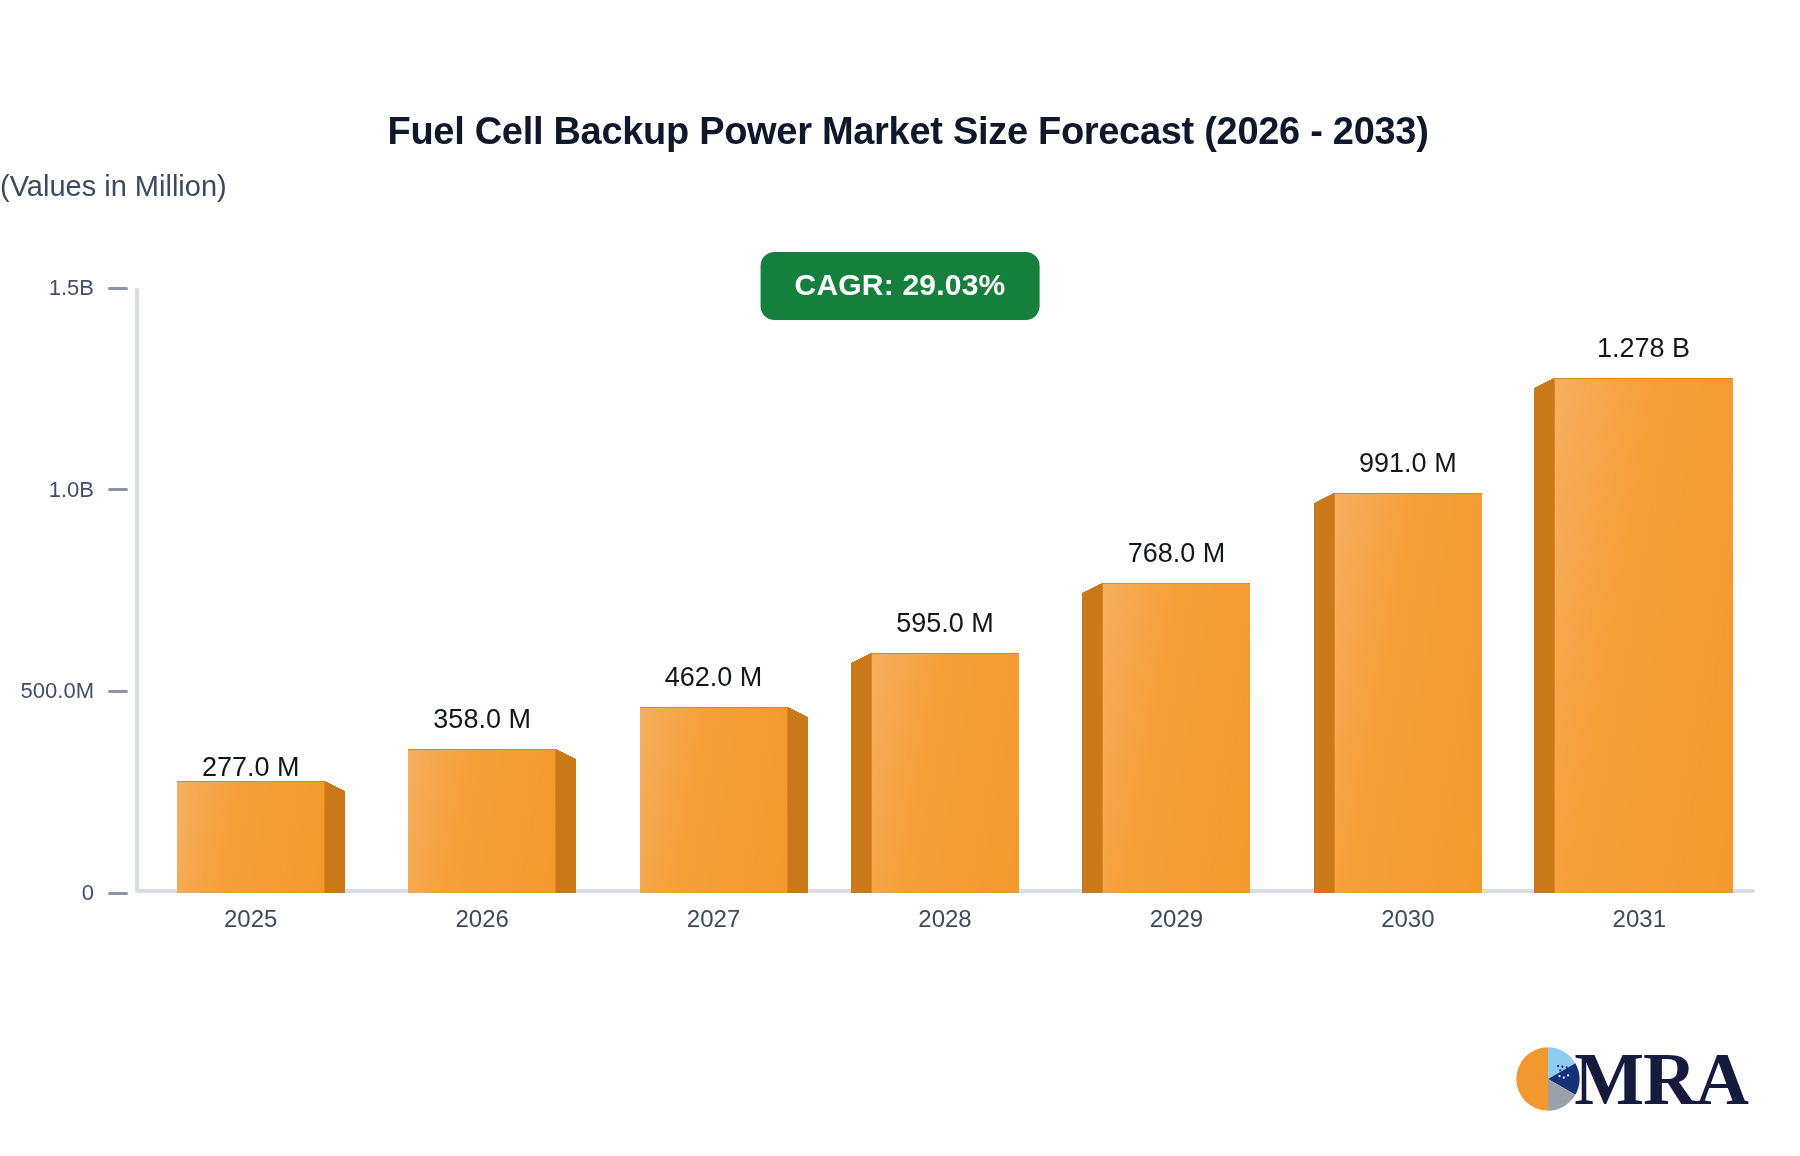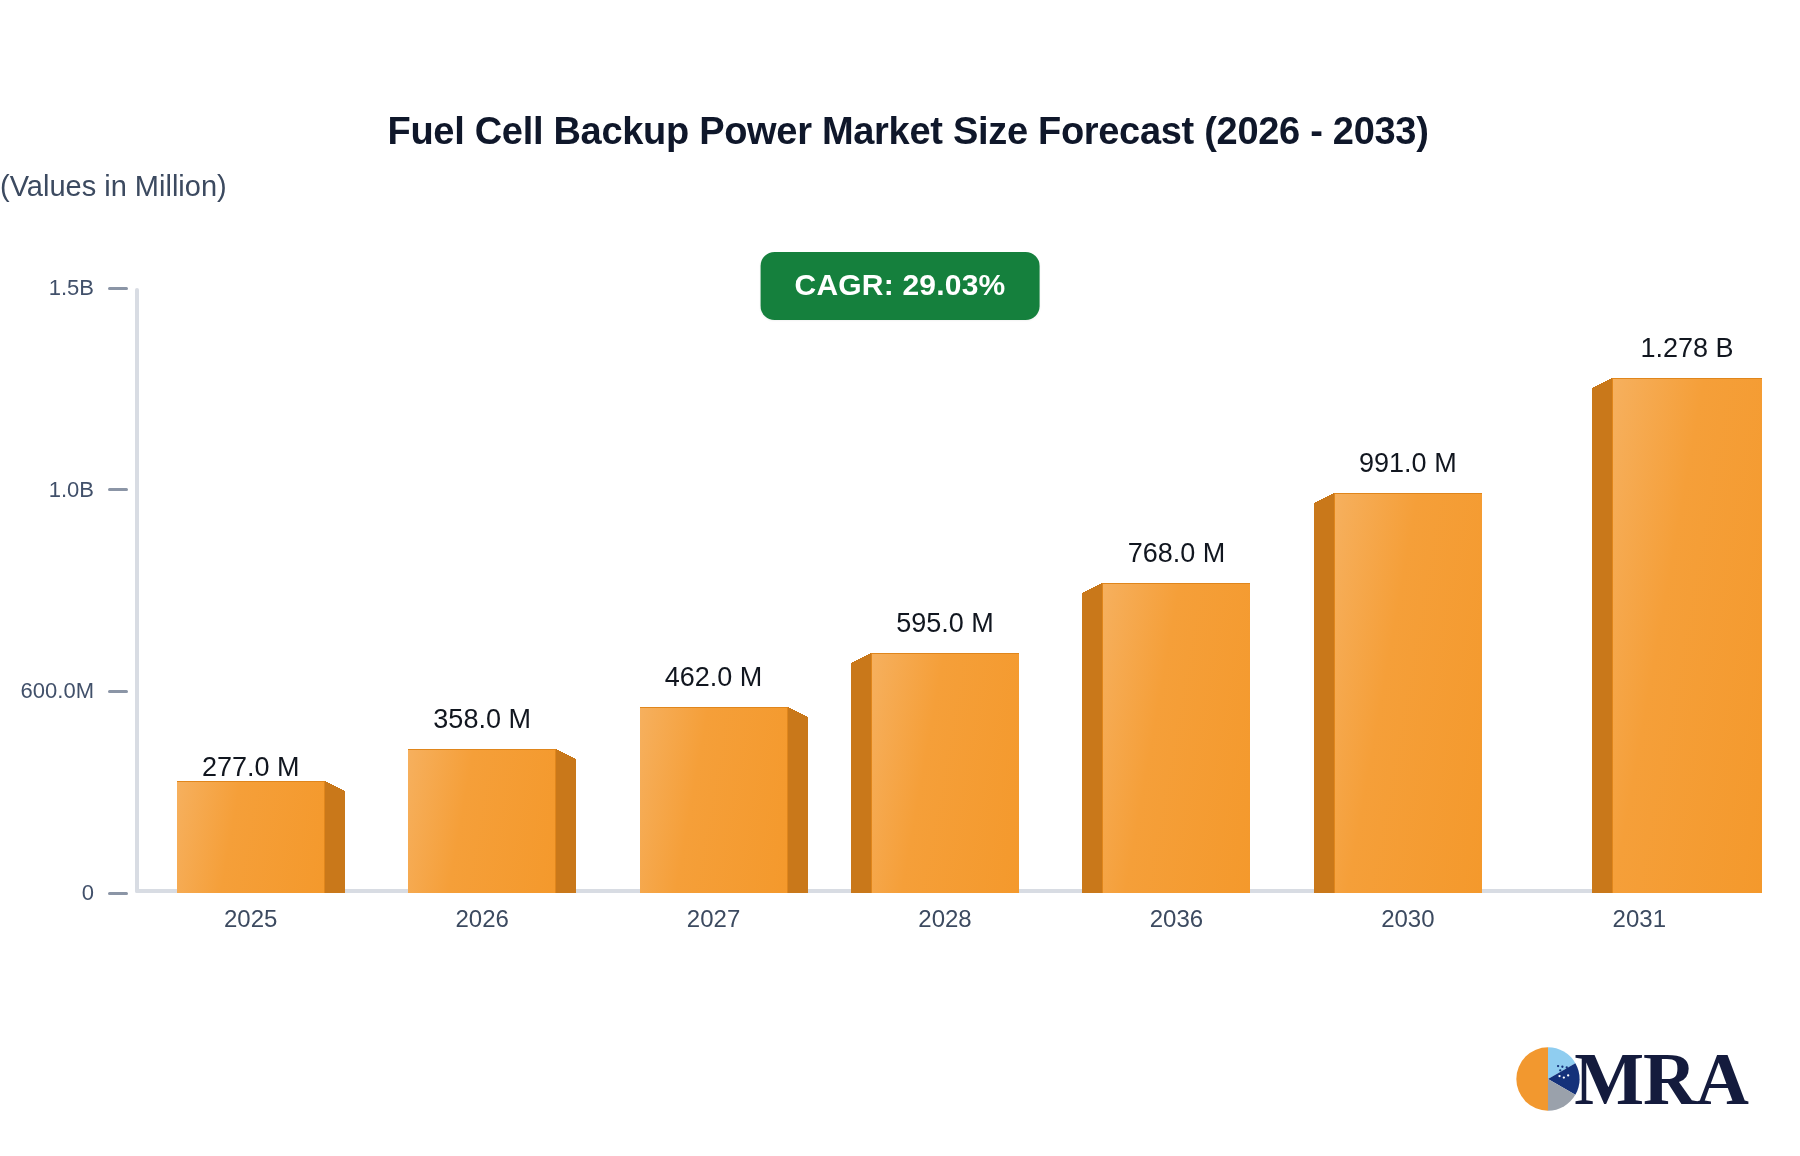--- a/index.html
+++ b/index.html
@@ -232,53 +232,53 @@
           <div class="cap c-left" style="bottom: 299.76px;"></div>
           <div class="bar left-side" style="height: 309.76px;"></div>
           <div class="bar-value" style="bottom: 323.76px;">768.0 M</div>
         </div>
         <div class="barslot" style="left: 1198.8px; width: 148.114px;">
           <div class="side s-left" style="height: 389.703px;"></div>
           <div class="cap c-left" style="bottom: 389.703px;"></div>
           <div class="bar left-side" style="height: 399.703px;"></div>
           <div class="bar-value" style="bottom: 413.703px;">991.0 M</div>
         </div>
-        <div class="barslot" style="left: 1477px; width: 150px; padding-left: 16px;">
+        <div class="barslot" style="left: 1419px; width: 179px; padding-left: 16px;">
           <div class="side s-left" style="height: 505.46px;"></div>
           <div class="cap c-left" style="bottom: 505.46px;"></div>
           <div class="bar left-side" style="height: 515.46px;"></div>
           <div class="bar-value" style="bottom: 529.46px;">1.278 B</div>
         </div>
       </div>
     <div id="yticks-container">
         <div class="ytick" style="top: 605px;">
           <span class="ylabel">0</span>
           <span class="ydash"></span>
         </div>
         <div class="ytick" style="top: 403.333px;">
-          <span class="ylabel">600.0M</span>
+          <span class="ylabel">500.0M</span>
           <span class="ydash"></span>
         </div>
         <div class="ytick" style="top: 201.667px;">
           <span class="ylabel">1.0B</span>
           <span class="ydash"></span>
         </div>
         <div class="ytick" style="top: 0px;">
           <span class="ylabel">1.5B</span>
           <span class="ydash"></span>
         </div>
       </div>
   </div>
 
   <div class="xlabels" id="xlabels-container">
       <div class="xlabel" style="left: 115.714px;">2025</div>
       <div class="xlabel" style="left: 347.143px;">2026</div>
       <div class="xlabel" style="left: 578.571px;">2027</div>
       <div class="xlabel" style="left: 810px;">2028</div>
-      <div class="xlabel" style="left: 1041.43px;">2036</div>
+      <div class="xlabel" style="left: 1041.43px;">2029</div>
       <div class="xlabel" style="left: 1272.86px;">2030</div>
       <div class="xlabel" style="left: 1504.29px;">2031</div>
     </div>
 
   <div class="logo">
     <svg class="logo-mark" viewBox="0 0 100 100">
       <path d="M50 50 L50 6 A44 44 0 1 0 50 94 Z" fill="#f2982f"></path>
       <path d="M50 50 L50 6 A44 44 0 0 1 88 28 Z" fill="#8fcdf0"></path>
       <path d="M50 50 L88 28 A44 44 0 0 1 88 72 Z" fill="#14317a"></path>
       <path d="M50 50 L88 72 A44 44 0 0 1 50 94 Z" fill="#9aa1ab"></path>

